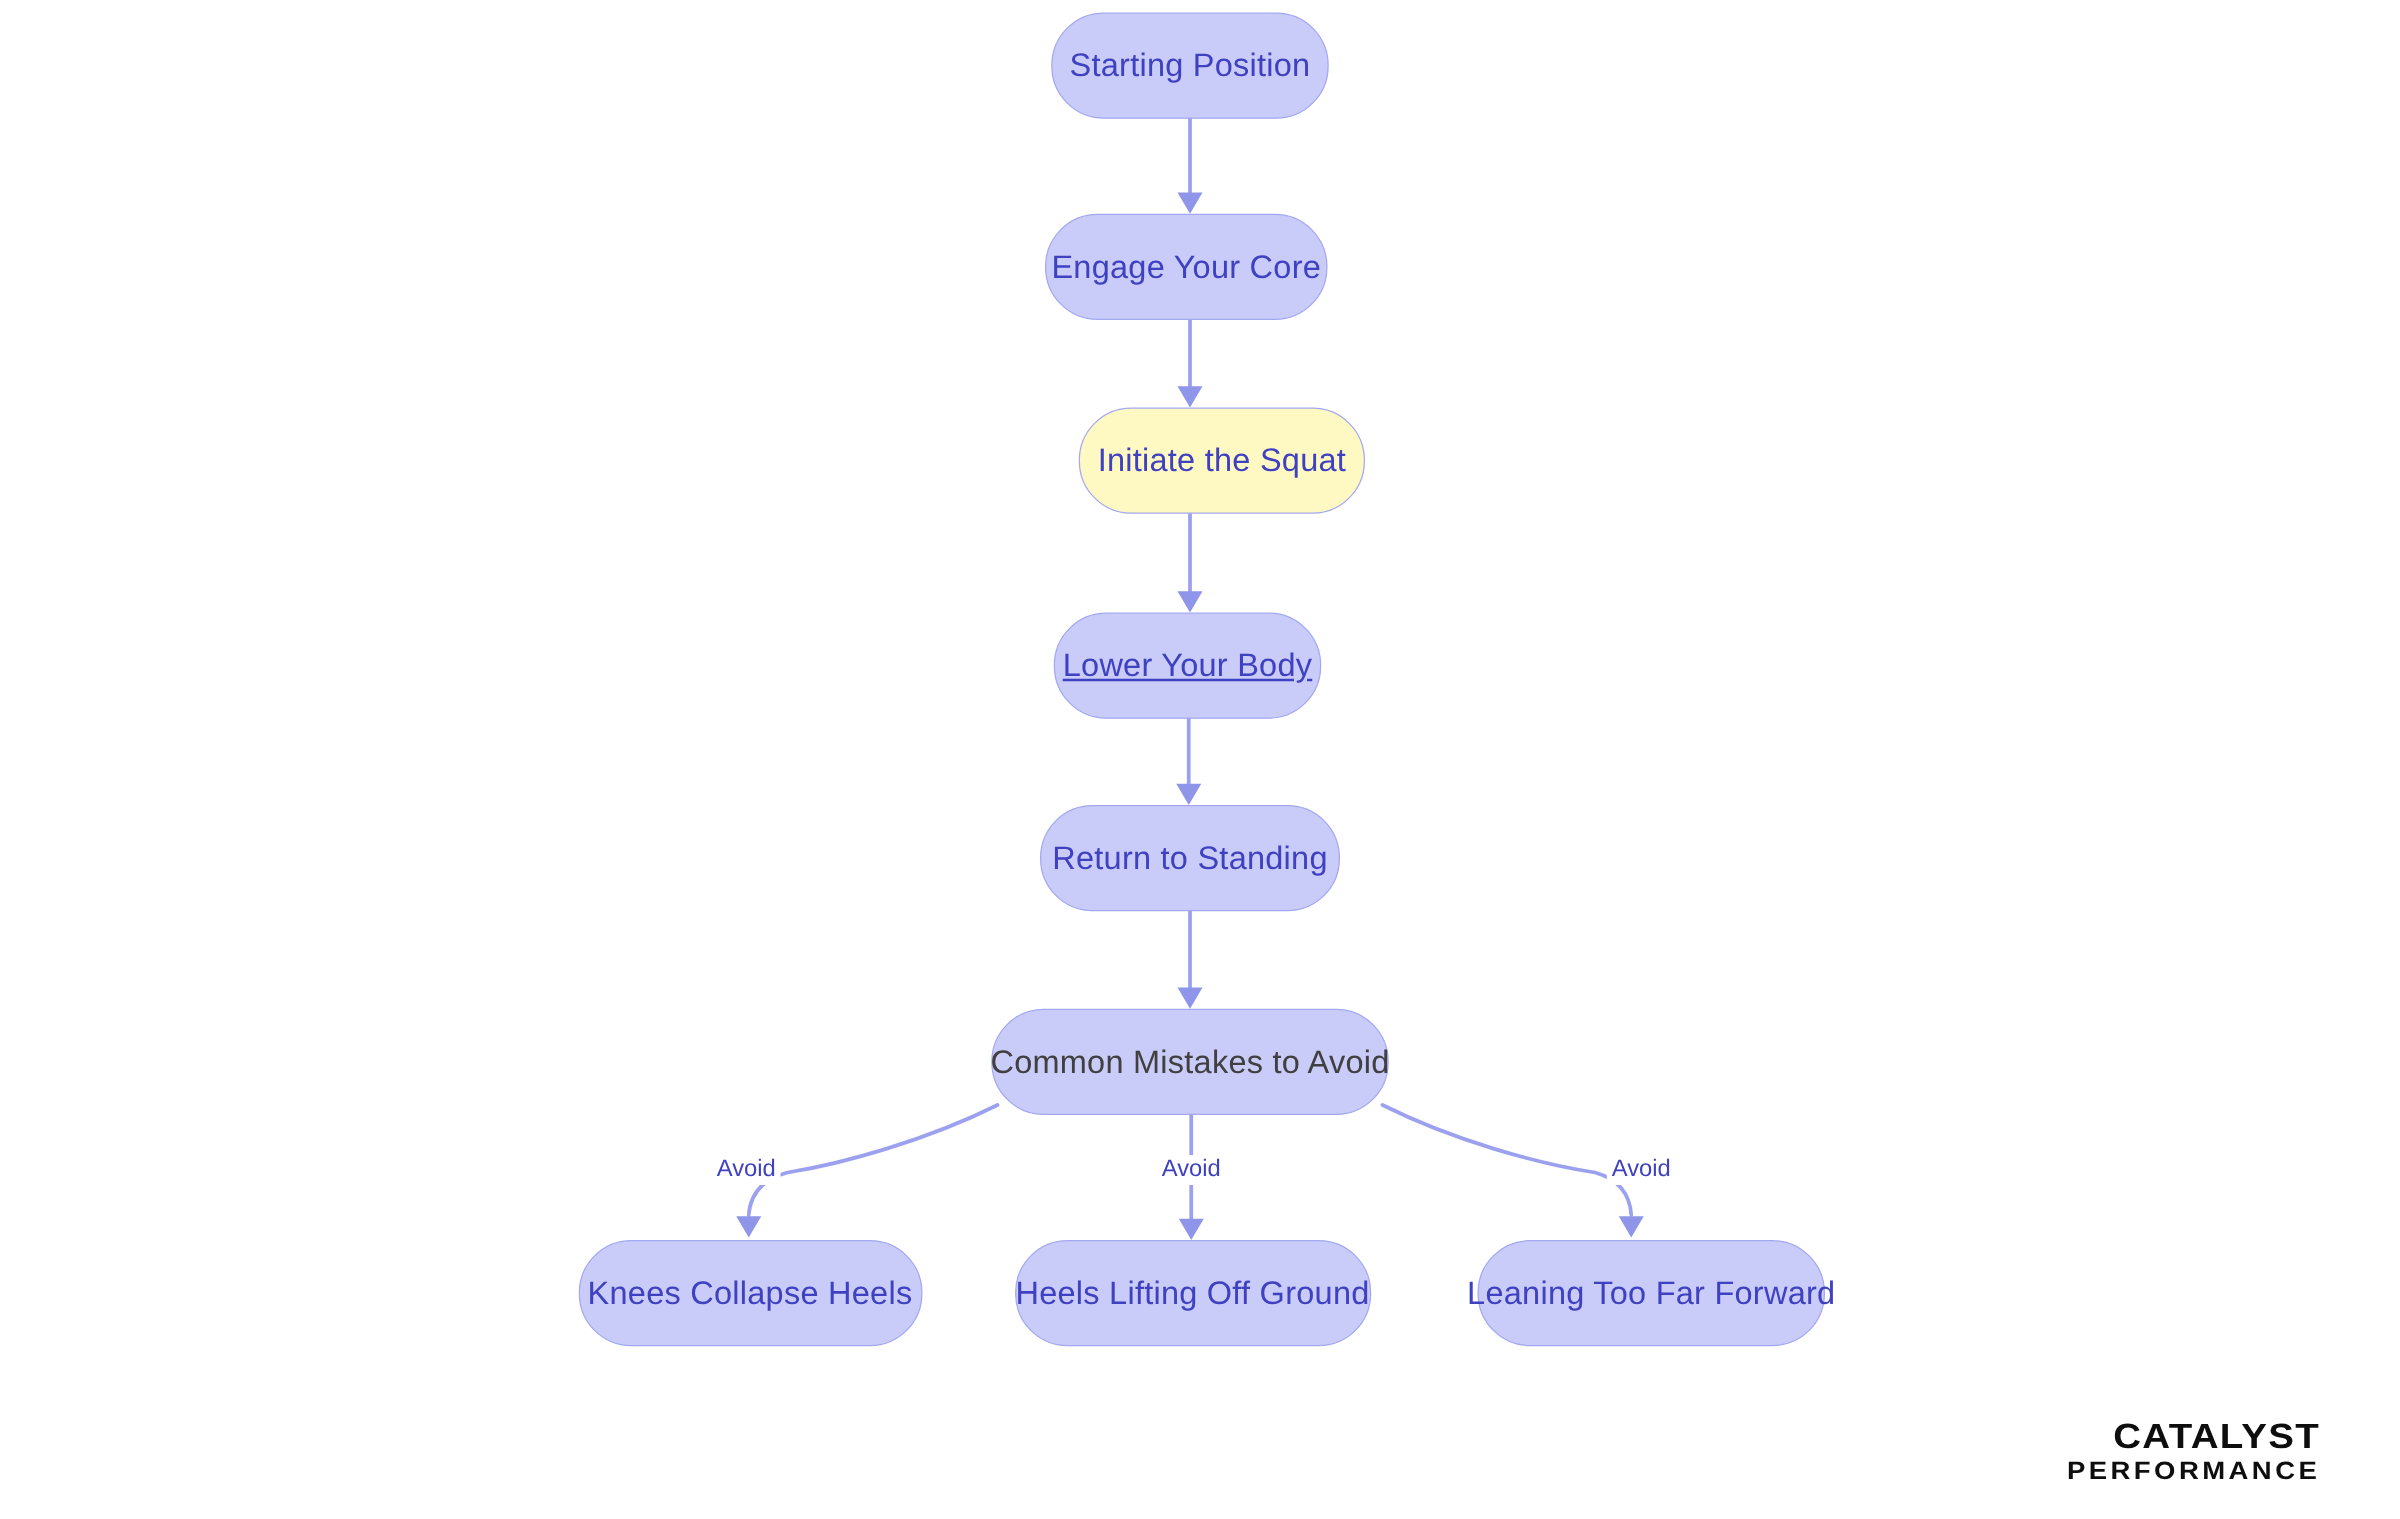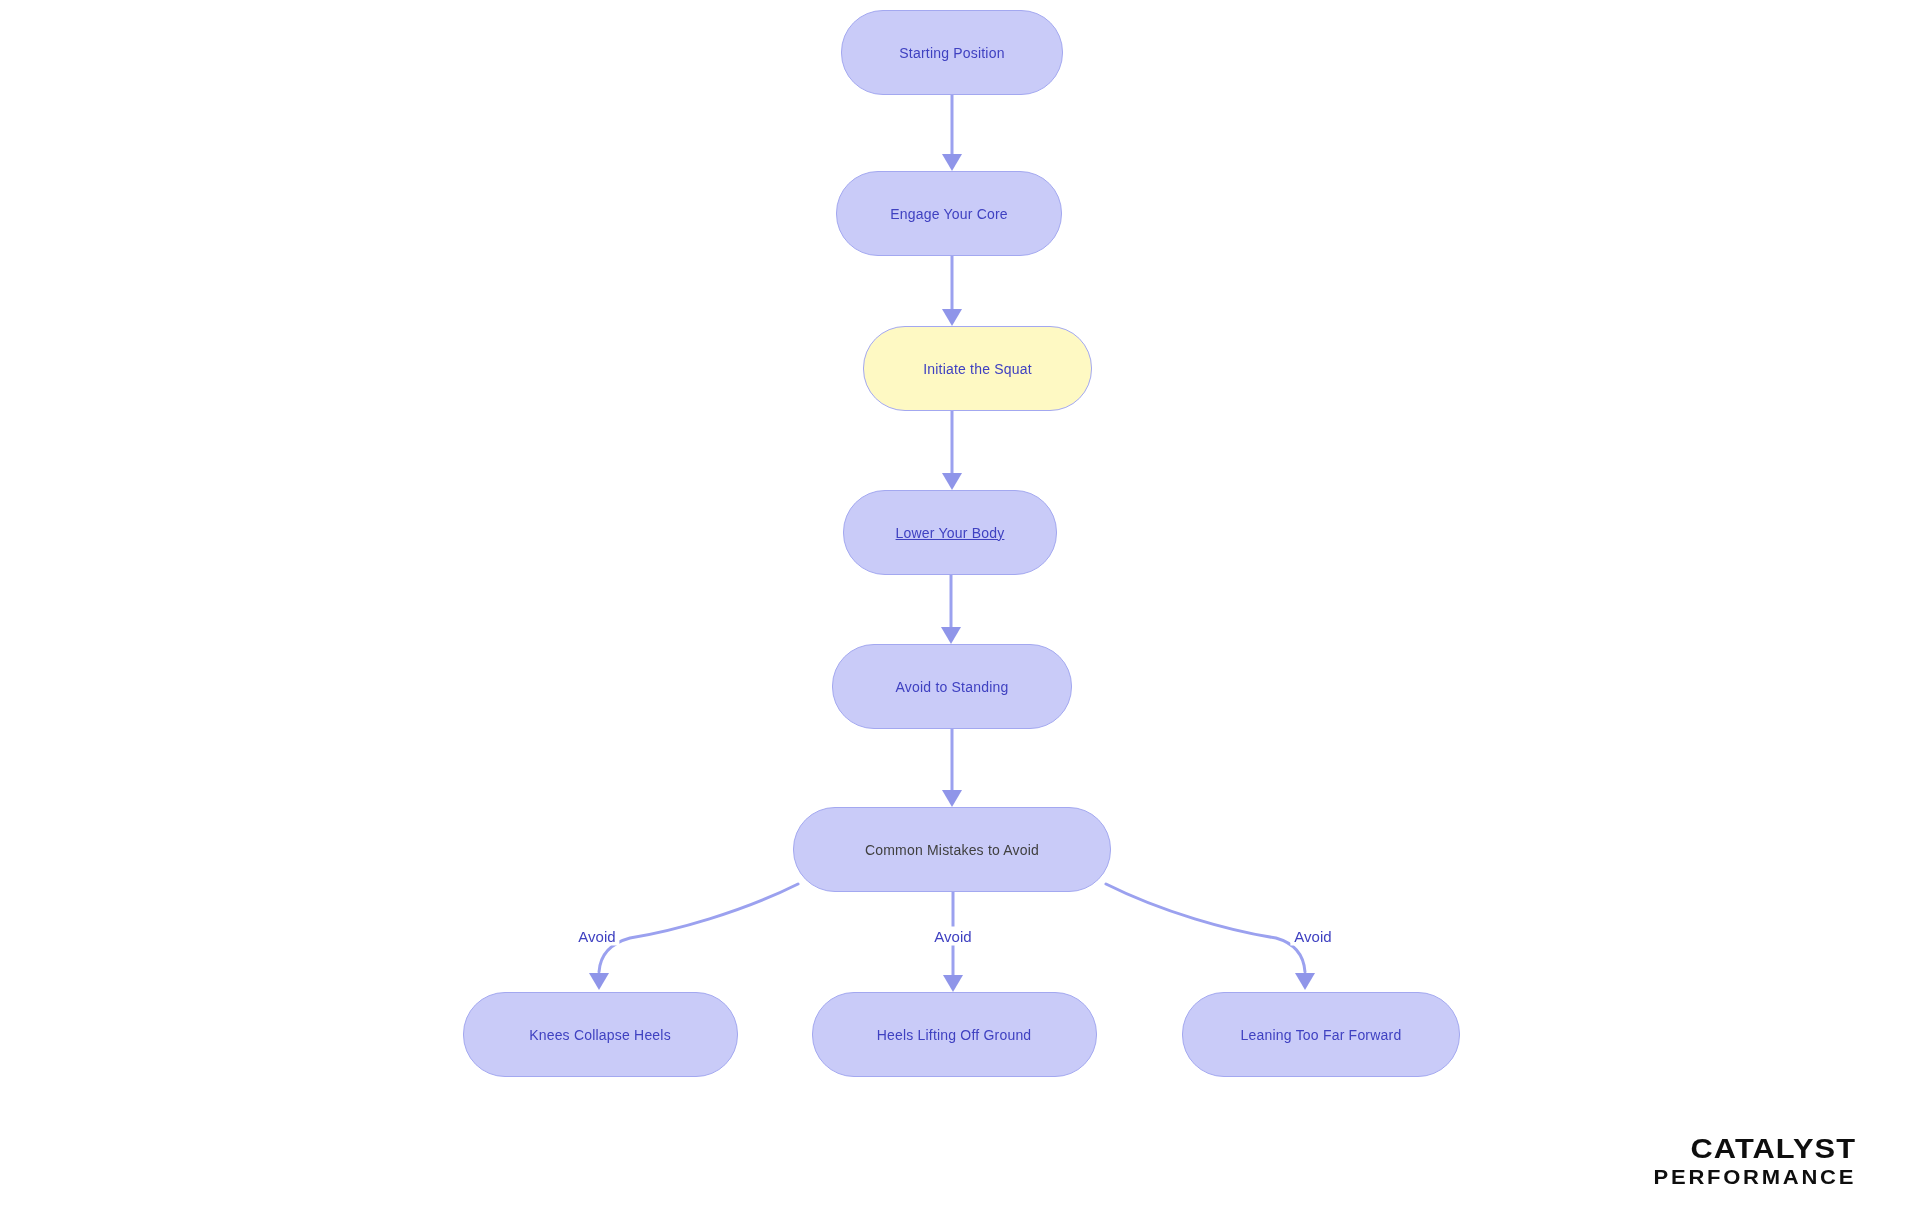--- a/index.html
+++ b/index.html
@@ -20,31 +20,31 @@
   .flow-node {
     position: absolute;
     z-index: 2;
     display: flex;
     align-items: center;
     justify-content: center;
     height: 85px;
     border-radius: 42px;
     border: 1.6px solid;
     box-sizing: border-box;
-    font-size: 14px;
+    font-size: 26px;
     letter-spacing: 0.2px;
     white-space: nowrap;
   }
   .edge-label {
     position: absolute;
     z-index: 3;
     transform: translate(-50%, -50%);
     background: #ffffff;
     padding: 1px 4px;
-    font-size: 15px;
+    font-size: 19px;
     white-space: nowrap;
   }
   .logo {
     position: absolute;
     z-index: 4;
     right: 64px;
     bottom: 28px;
     text-align: right;
     color: #0e0e0e;
     transform: scaleX(1.1);
@@ -83,21 +83,21 @@
       <path d="M 953 892 L 953 979" stroke="#9ba1ef" stroke-width="3" fill="none" stroke-linecap="round"></path>
       <polygon points="953,992 943,975 963,975" fill="#8f95e9"></polygon>
       <path d="M 1106 884 C 1162 912 1230 931 1276 938 C 1297 944 1304 957 1305 972" stroke="#9ba1ef" stroke-width="3" fill="none" stroke-linecap="round"></path>
       <polygon points="1305,990 1295,973 1315,973" fill="#8f95e9"></polygon>
     </svg>
   <div id="node-layer">
       <div class="flow-node" style="left: 841px; top: 10px; width: 222px; background: rgb(201, 203, 248); border-color: rgb(163, 168, 240); color: rgb(63, 65, 193);">Starting Position</div>
       <div class="flow-node" style="left: 836px; top: 171px; width: 226px; background: rgb(201, 203, 248); border-color: rgb(163, 168, 240); color: rgb(63, 65, 193);">Engage Your Core</div>
       <div class="flow-node" style="left: 863px; top: 326px; width: 229px; background: #fef9c3; border-color: rgb(163, 168, 240); color: rgb(63, 65, 193);">Initiate the Squat</div>
       <div class="flow-node" style="left: 843px; top: 490px; width: 214px; background: rgb(201, 203, 248); border-color: rgb(163, 168, 240); color: rgb(63, 65, 193); text-decoration: underline;">Lower Your Body</div>
-      <div class="flow-node" style="left: 832px; top: 644px; width: 240px; background: rgb(201, 203, 248); border-color: rgb(163, 168, 240); color: rgb(63, 65, 193);">Avoid to Standing</div>
+      <div class="flow-node" style="left: 832px; top: 644px; width: 240px; background: rgb(201, 203, 248); border-color: rgb(163, 168, 240); color: rgb(63, 65, 193);">Return to Standing</div>
       <div class="flow-node" style="left: 793px; top: 807px; width: 318px; background: rgb(201, 203, 248); border-color: rgb(163, 168, 240); color: #404040;">Common Mistakes to Avoid</div>
       <div class="flow-node" style="left: 462.5px; top: 992px; width: 275px; background: rgb(201, 203, 248); border-color: rgb(163, 168, 240); color: rgb(63, 65, 193);">Knees Collapse Heels</div>
       <div class="flow-node" style="left: 811.5px; top: 992px; width: 285px; background: rgb(201, 203, 248); border-color: rgb(163, 168, 240); color: rgb(63, 65, 193); text-align: center;">Heels Lifting Off Ground</div>
       <div class="flow-node" style="left: 1182px; top: 992px; width: 278px; background: rgb(201, 203, 248); border-color: rgb(163, 168, 240); color: rgb(63, 65, 193);">Leaning Too Far Forward</div>
     </div>
   <div id="label-layer">
       <div class="edge-label" style="left: 597px; top: 936px; color: rgb(63, 65, 193);">Avoid</div>
       <div class="edge-label" style="left: 953px; top: 936px; color: rgb(63, 65, 193);">Avoid</div>
       <div class="edge-label" style="left: 1313px; top: 936px; color: rgb(63, 65, 193);">Avoid</div>
     </div>

